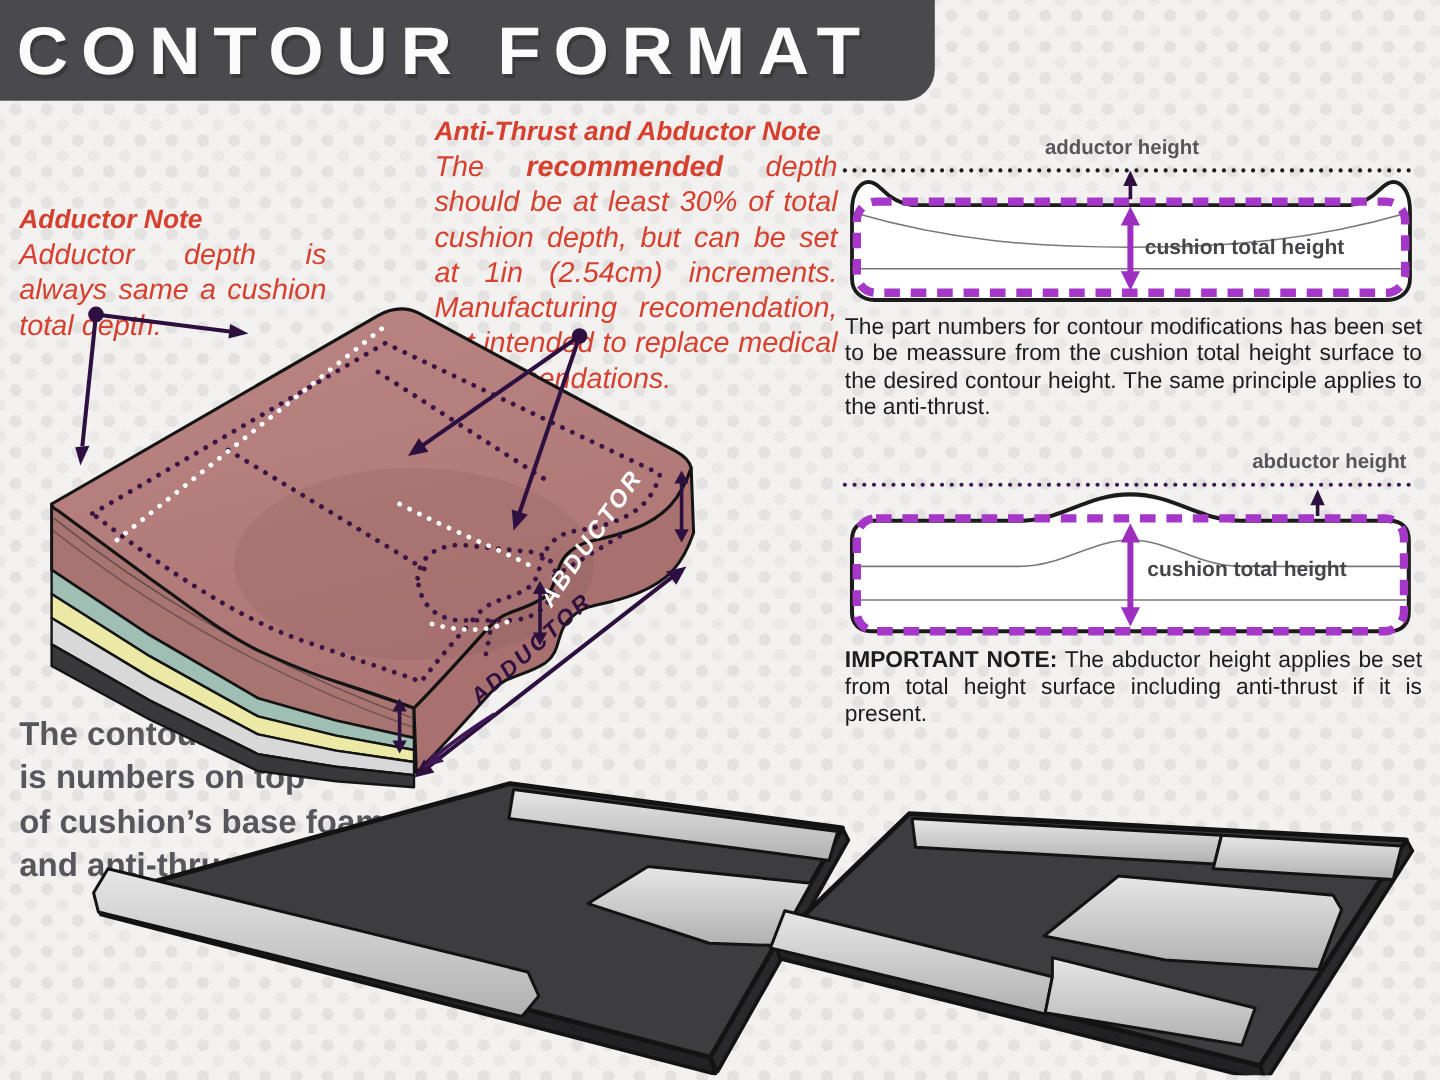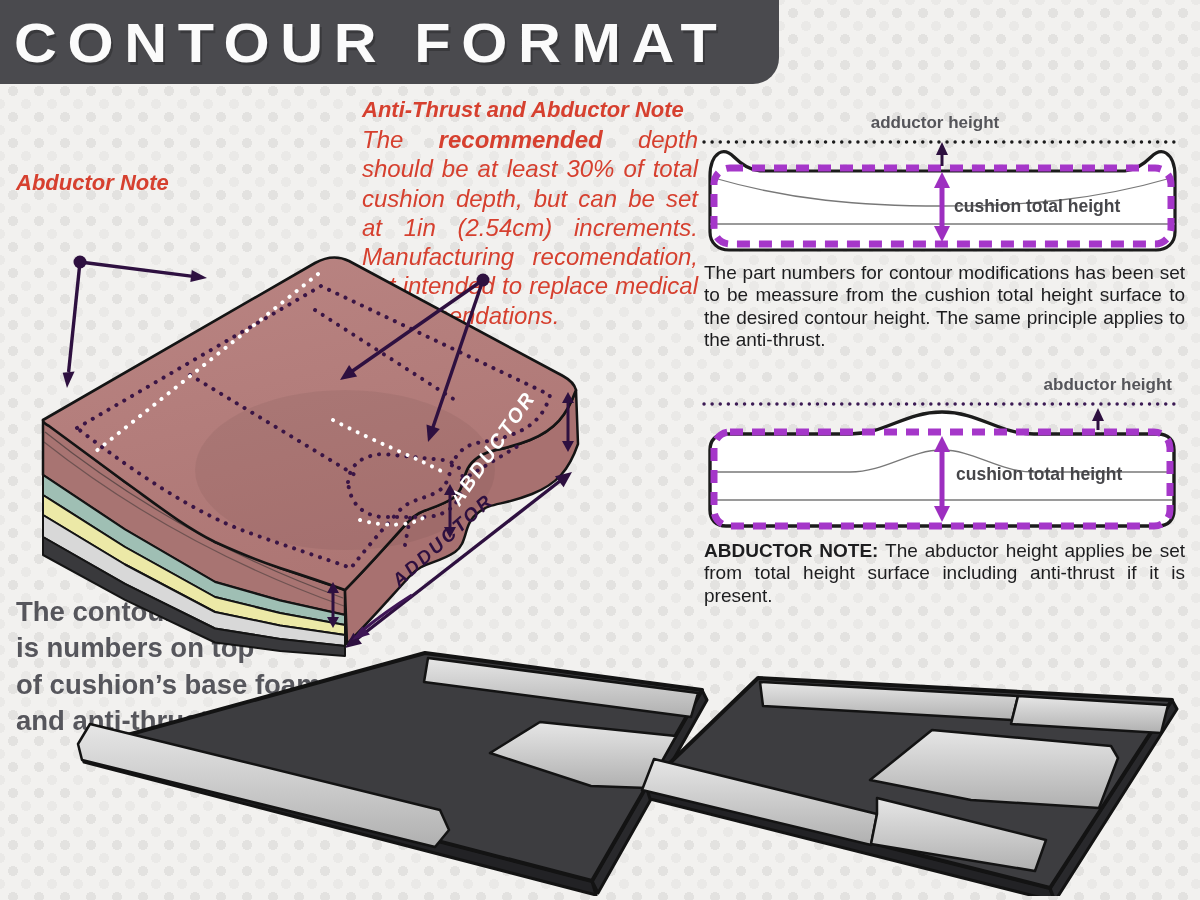--- a/index.html
+++ b/index.html
@@ -47,30 +47,31 @@
 </head>
 <body>
 
 <div class="canvas">
 
   <div class="header-bar">
     <div class="header-title">CONTOUR FORMAT</div>
   </div>
 
   <div class="note adductor-note">
-    <h3>Abductor Note</h3>
+    <h3>Adductor Note</h3>
+    <p>Adductor depth is always same a cushion total depth.</p>
   </div>
 
   <div class="note antithrust-note">
     <h3>Anti-Thrust and Abductor Note</h3>
     <p><span>The </span><b>recommended</b><span> depth should be at least 30% of total cushion depth, but can be set at 1in (2.54cm) increments. Manufacturing recomendation, not intended to replace medical recommendations.</span></p>
   </div>
 
   <p class="body-par part-numbers">The part numbers for contour modifications has been set to be meassure from the cushion total height surface to the desired contour height. The same principle applies to the anti-thrust.</p>
-  <p class="body-par important"><b>ABDUCTOR NOTE:</b><span> The abductor height applies be set from total height surface including anti-thrust if it is present.</span></p>
+  <p class="body-par important"><b>IMPORTANT NOTE:</b><span> The abductor height applies be set from total height surface including anti-thrust if it is present.</span></p>
 
   <div class="contour-note">
     <div>The contour layer</div>
     <div>is numbers on top</div>
     <div>of cushion’s base foam</div>
     <div>and anti-thrust layer</div>
   </div>
 
   <svg class="svg-diag1" width="485" height="150" viewBox="0 0 485 150">
     <text class="diag-label" x="235" y="16" text-anchor="middle">adductor height</text>

